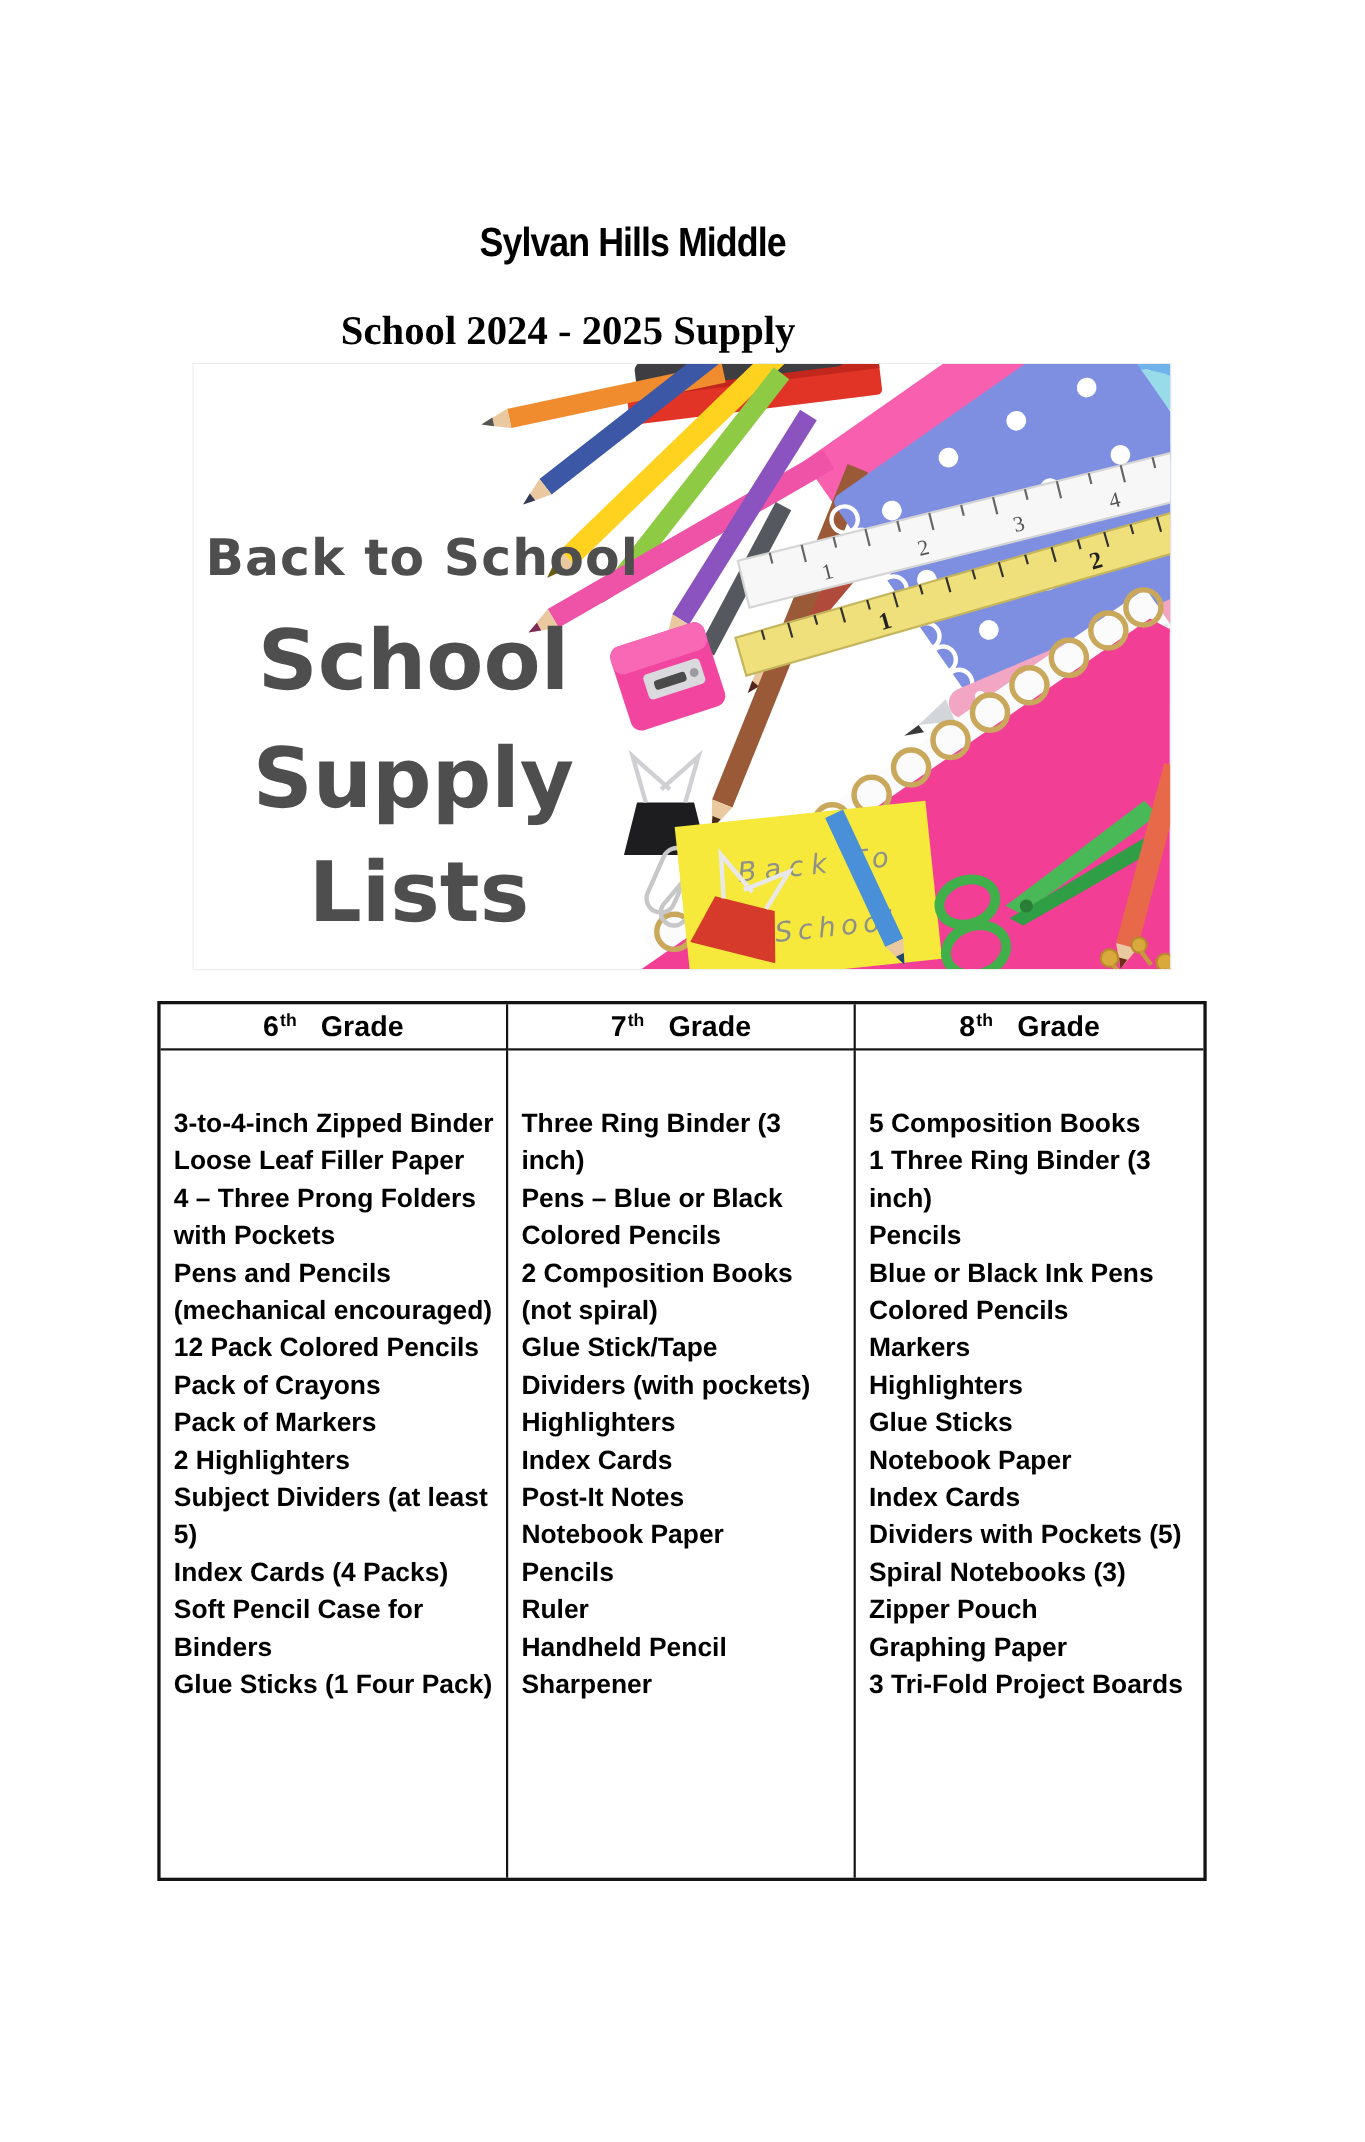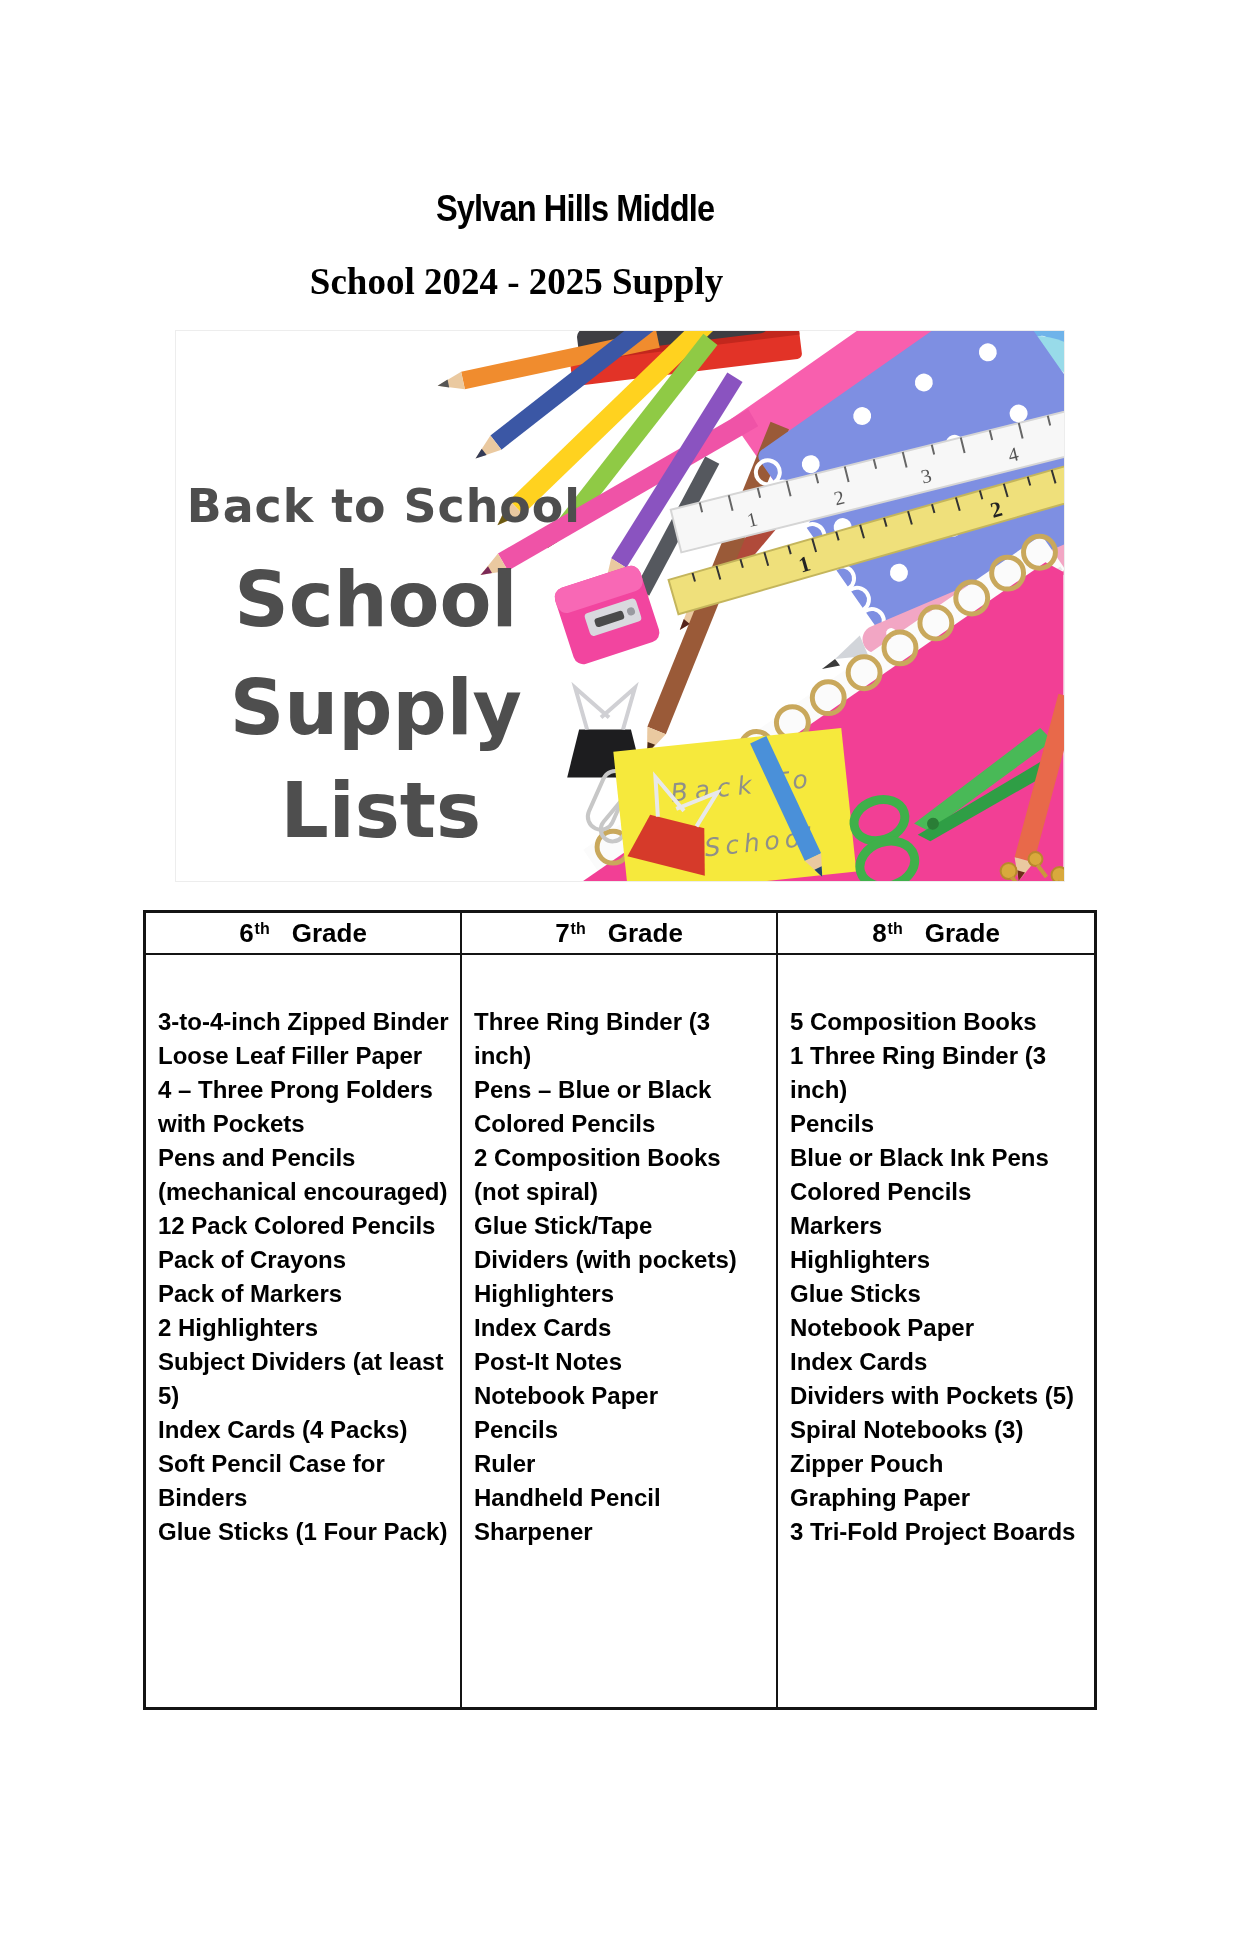--- a/index.html
+++ b/index.html
@@ -1,27 +1,27 @@
 <!DOCTYPE html>
 <html><head>
 <meta charset="utf-8">
 <style>
   html,body{margin:0;padding:0;}
   body{
     width:1241px;height:1947px;background:#ffffff;position:relative;
     font-family:"Liberation Sans",sans-serif;color:#000;
   }
   .title1{
-    position:absolute;top:188px;left:0;width:1151px;text-align:center;
+    position:absolute;top:200px;left:0;width:1151px;text-align:center;
     font-size:37px;font-weight:bold;letter-spacing:-1px;
     font-family:"Liberation Sans",sans-serif;
   }
   .title1 span{display:inline-block;transform:scaleX(.88);}
   .title2{
-    position:absolute;top:260px;left:0;width:1033px;text-align:center;
+    position:absolute;top:280px;left:0;width:1033px;text-align:center;
     font-size:37px;font-weight:bold;font-family:"Liberation Serif",serif;
   }
   .hero{
     position:absolute;left:175px;top:330px;width:890px;height:552px;
     background:#ffffff;border:1px solid #ededed;box-sizing:border-box;overflow:hidden;
   }
   .hero svg{display:block;}
   .supply-table{
     position:absolute;left:143px;top:910px;width:954px;height:800px;
     border:3px solid #141414;box-sizing:border-box;

